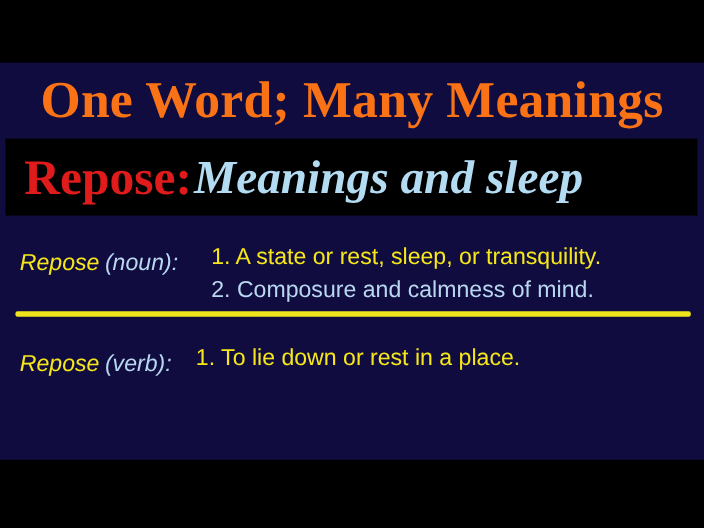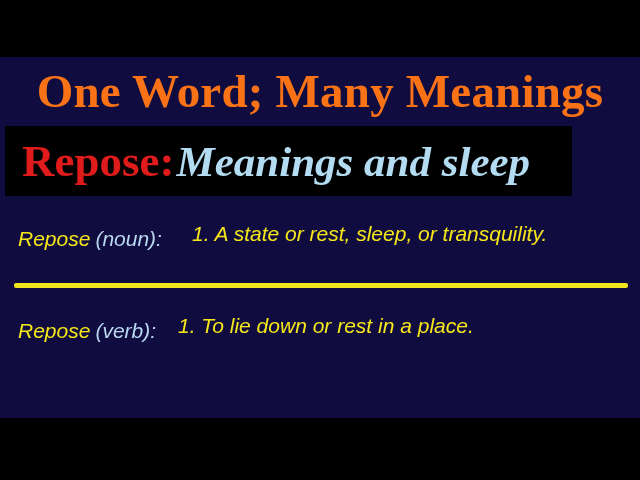--- a/index.html
+++ b/index.html
@@ -45,21 +45,21 @@
     color: #f97316;
     letter-spacing: 0.2px;
     white-space: nowrap;
   }
 
   
   .subtitle-band {
     position: absolute;
     left: 5px;
     top: 126px;
-    width: 567px;
+    width: 629px;
     height: 70px;
     background: #000000;
     display: flex;
     align-items: center;
     padding-left: 17px;
     box-sizing: border-box;
   }
   .subtitle-term {
     font-family: "Liberation Serif", "DejaVu Serif", serif;
     font-weight: bold;
@@ -110,21 +110,20 @@
     position: relative;
   }
   .label-inner {
     position: absolute;
     left: 18px;
     top: -16px;
     white-space: nowrap;
   }
 
   .def-item {
-    font-style: italic;
     font-size: 21px;
     line-height: 1;
     white-space: nowrap;
     position: relative;
   }
   #noun-block .def-item { margin-left: 192px; }
   #verb-block .def-item { margin-left: 178px; }
 
   .c-yellow { color: #f5e71a; }
   .c-blue   { color: #b9d8ef; }
@@ -161,20 +160,27 @@
       <span class="label-cell">
         <span class="label-inner def-label">
           <span class="word">Repose</span><span class="pos">(noun):</span>
         </span>
       </span>
       <span class="def-item c-yellow">
         <span>1.</span>
         <span>A state or rest, sleep, or transquility.</span>
       </span>
     </div>
+    <div class="def-row">
+      <span class="label-cell"></span>
+      <span class="def-item c-blue">
+        <span>2.</span>
+        <span>Composure and calmness of mind.</span>
+      </span>
+    </div>
   </div>
 
   <div class="divider"></div>
 
   <div class="def-block" id="verb-block">
     <div class="def-row">
       <span class="label-cell">
         <span class="label-inner def-label">
           <span class="word">Repose</span><span class="pos">(verb):</span>
         </span>

